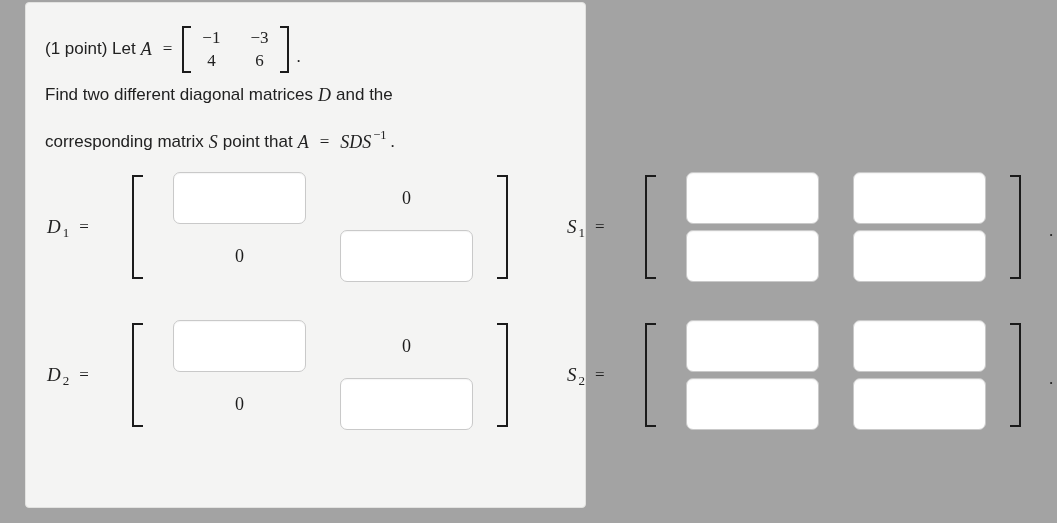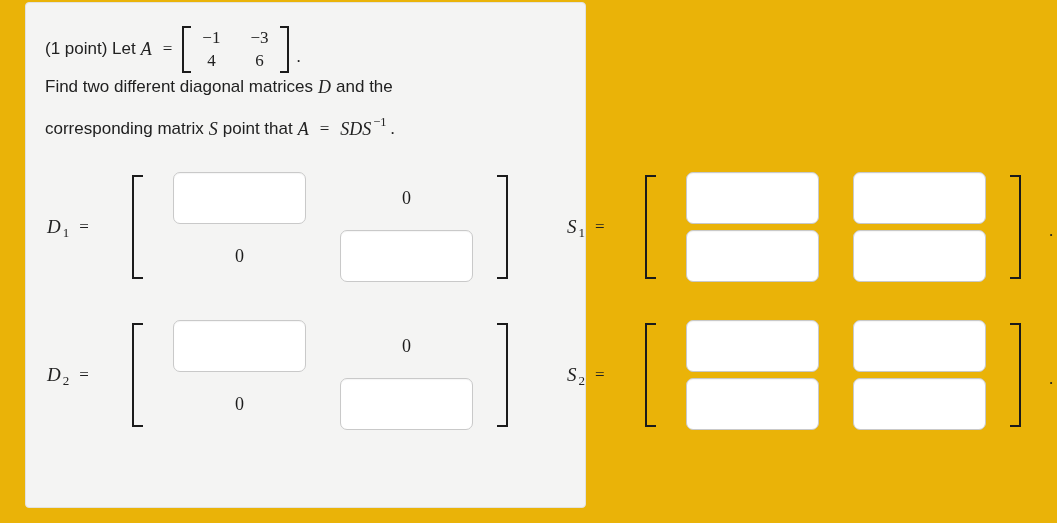--- a/index.html
+++ b/index.html
@@ -6,21 +6,21 @@
     margin: 0;
     padding: 0;
     background: #ffffff;
     font-family: "Liberation Sans", sans-serif;
     color: #212121;
   }
   #canvas {
     position: relative;
     width: 1057px;
     height: 523px;
-    background: #eab308;
+    background: #a3a3a3;
     overflow: hidden;
   }
   #problem-panel {
     position: absolute;
     left: 25px;
     top: 2px;
     width: 561px;
     height: 506px;
     background: #f4f4f3;
     border: 1px solid #e2e2e0;
@@ -159,27 +159,27 @@
         <span>−1</span>
         <span>−3</span>
         <span>4</span>
         <span>6</span>
       </span>
       <span class="brA right"></span>
     </span>
     <span class="period low">.</span>
   </div>
 
-  <div class="abs-row" style="left:45px; top:75px; height:24px;">
+  <div class="abs-row" style="left:45px; top:83px; height:24px;">
     <span class="stmt">Find two different diagonal matrices</span>
     <span class="mathvar">D</span>
     <span class="stmt">and the</span>
   </div>
 
-  <div class="abs-row" style="left:45px; top:117px; height:24px;">
+  <div class="abs-row" style="left:45px; top:130px; height:24px;">
     <span class="stmt">corresponding matrix</span>
     <span class="mathvar">S</span>
     <span class="stmt">point that</span>
     <span class="mathvar">A</span>
     <span class="matheq">=</span>
     <span class="mathvar" style="margin-right:1px;">SDS</span>
     <span class="mathsup">−1</span>
     <span class="period">.</span>
   </div>
 

